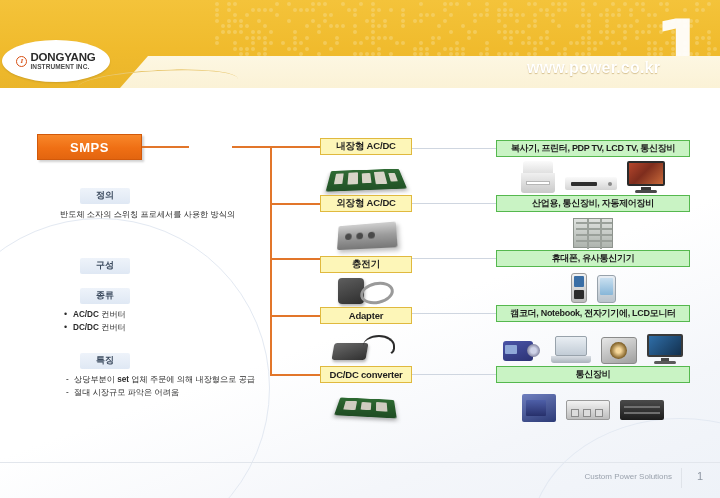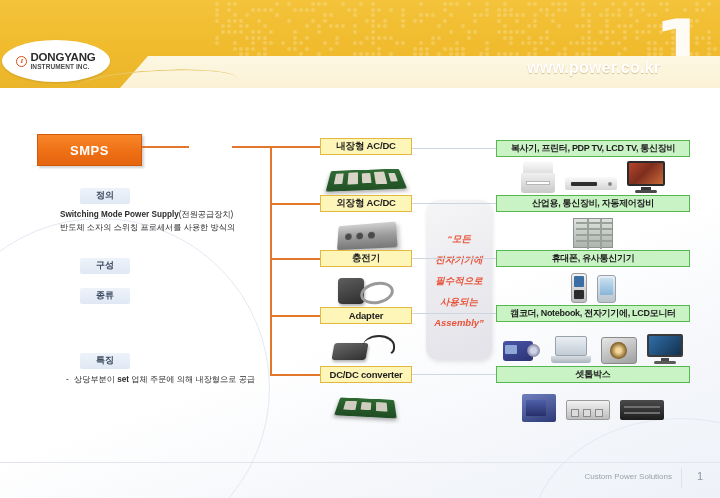--- a/index.html
+++ b/index.html
@@ -93,21 +93,21 @@
     background: linear-gradient(160deg, #ffffff 0%, #ffffff 55%, #f4f6fa 80%, #eef2f8 100%);
   }
   .swirl {
     position: absolute; border: 1px solid #e3e9f2; border-radius: 50%;
   }
   .swirl.s1 { left: -70px; top: 130px; width: 340px; height: 340px; }
   .swirl.s2 { left: 530px; top: 330px; width: 300px; height: 240px; }
 
   
   .smps-box {
-    position: absolute; left: 37px; top: 134px; width: 105px; height: 32px;
+    position: absolute; left: 37px; top: 134px; width: 105px; height: 26px;
     background: linear-gradient(180deg,#f8872a 0%, #ef6f14 55%, #e3650f 100%);
     border: 1.5px solid #d2590a;
     display: flex; align-items: center; justify-content: center;
     box-shadow: 2px 2px 2px rgba(0,0,0,.18);
   }
   .smps-box span {
     color: #ffffff; font-size: 13px; font-weight: bold; letter-spacing: .5px;
   }
 
   
@@ -734,27 +734,32 @@
   <div class="smps-box">
     <span>SMPS</span>
   </div>
 
   <div class="conn conn-h" style="left:142px; top:146px; width:47px;"></div>
   <div class="conn conn-h" style="left:232px; top:146px; width:38px;"></div>
   <div class="conn conn-v" style="left:270px; top:146px; height:230px;"></div>
 
   <div class="sec" id="sections-host" style="top:184px; width:230px;">
       <div style="position: absolute; left: 0px; top: 0px;"><div class="sec-head">정의</div><div class="sec-body">
-          <div><b>Switching Mode Power Supply</b>(전원공급장치)</div>
           <div>반도체 소자의 스위칭 프로세서를 사용한 방식의</div>
         </div></div>
       <div style="position: absolute; left: 0px; top: 70px;"><div class="sec-head">구성</div></div>
-      <div style="position: absolute; left: 0px; top: 100px;"><div class="sec-head">종류</div></div>
+      <div style="position: absolute; left: 0px; top: 100px;"><div class="sec-head">종류</div><div class="sec-body">
+          <ul class="bullet">
+            <li><b>AC/DC</b> 컨버터</li>
+            <li><b>DC/DC</b> 컨버터</li>
+          </ul>
+        </div></div>
       <div style="position: absolute; left: 0px; top: 165px;"><div class="sec-head">특징</div><div class="sec-body">
           <div class="dashrow">상당부분이 <b>set</b> 업체 주문에 의해 내장형으로 공급</div>
+          <div class="dashrow">절대 시장규모 파악은 어려움</div>
         </div></div>
     </div>
 
   <div id="mid-host">
       <div class="mid-img" style="top: 158px;">
         <div class="pcb">
           <i style="left:6px;top:5px;width:8px;height:16px"></i>
           <i style="left:19px;top:4px;width:10px;height:18px"></i>
           <i style="left:33px;top:6px;width:9px;height:15px"></i>
           <i style="left:46px;top:4px;width:11px;height:19px"></i>
@@ -773,21 +778,21 @@
       </div>
       <div class="mid-label" style="top: 195px;">
         <span>외장형 AC/DC</span>
       </div>
       <div class="mid-img" style="top: 270px;">
         <div class="charger">
           <div class="cbody"></div>
           <div class="cring"></div>
         </div>
       </div>
-      <div class="mid-label" style="top: 250px;">
+      <div class="mid-label" style="top: 256px;">
         <span>충전기</span>
       </div>
       <div class="mid-img" style="top: 327px;">
         <div class="adapter">
           <div class="abody"></div>
           <div class="acord"></div>
         </div>
       </div>
       <div class="mid-label" style="top: 307px;">
         <span>Adapter</span>
@@ -797,27 +802,20 @@
           <i style="left:7px;top:5px;width:12px;height:13px"></i>
           <i style="left:24px;top:6px;width:10px;height:11px"></i>
           <i style="left:39px;top:5px;width:11px;height:13px"></i>
         </div>
       </div>
       <div class="mid-label" style="top: 366px;">
         <span>DC/DC converter</span>
       </div>
     </div>
 
-  <div class="callout" id="callout-host">
-      <span>“모든</span>
-      <span>전자기기에</span>
-      <span>필수적으로</span>
-      <span>사용되는</span>
-      <span>Assembly”</span>
-    </div>
 
   <div id="right-host">
       <div class="right-imgs" style="top: 160px; height: 33px;">
         <div class="p-printer">
           <div class="top"></div>
           <div class="bot"></div>
           <div class="slot"></div>
         </div>
         <div class="p-dvd">
           <div class="body"></div>
@@ -894,21 +892,21 @@
           <i style="left:17px"></i>
           <i style="left:29px"></i>
         </div>
         <div class="p-blk">
           <div class="b"></div>
           <i style="top:6px"></i>
           <i style="top:12px"></i>
         </div>
       </div>
       <div class="right-label" style="top: 366px;">
-        <span>셋톱박스</span>
+        <span>통신장비</span>
       </div>
     </div>
 
   <div class="footer-line"></div>
   <div class="footer-txt">Custom Power Solutions</div>
   <div class="footer-sep"></div>
   <div class="footer-num">1</div>
 
 <div class="conn conn-h" style="left: 270px; top: 146px; width: 50px;"></div>
     <div class="conn conn-h" style="left: 270px; top: 203px; width: 50px;"></div>

